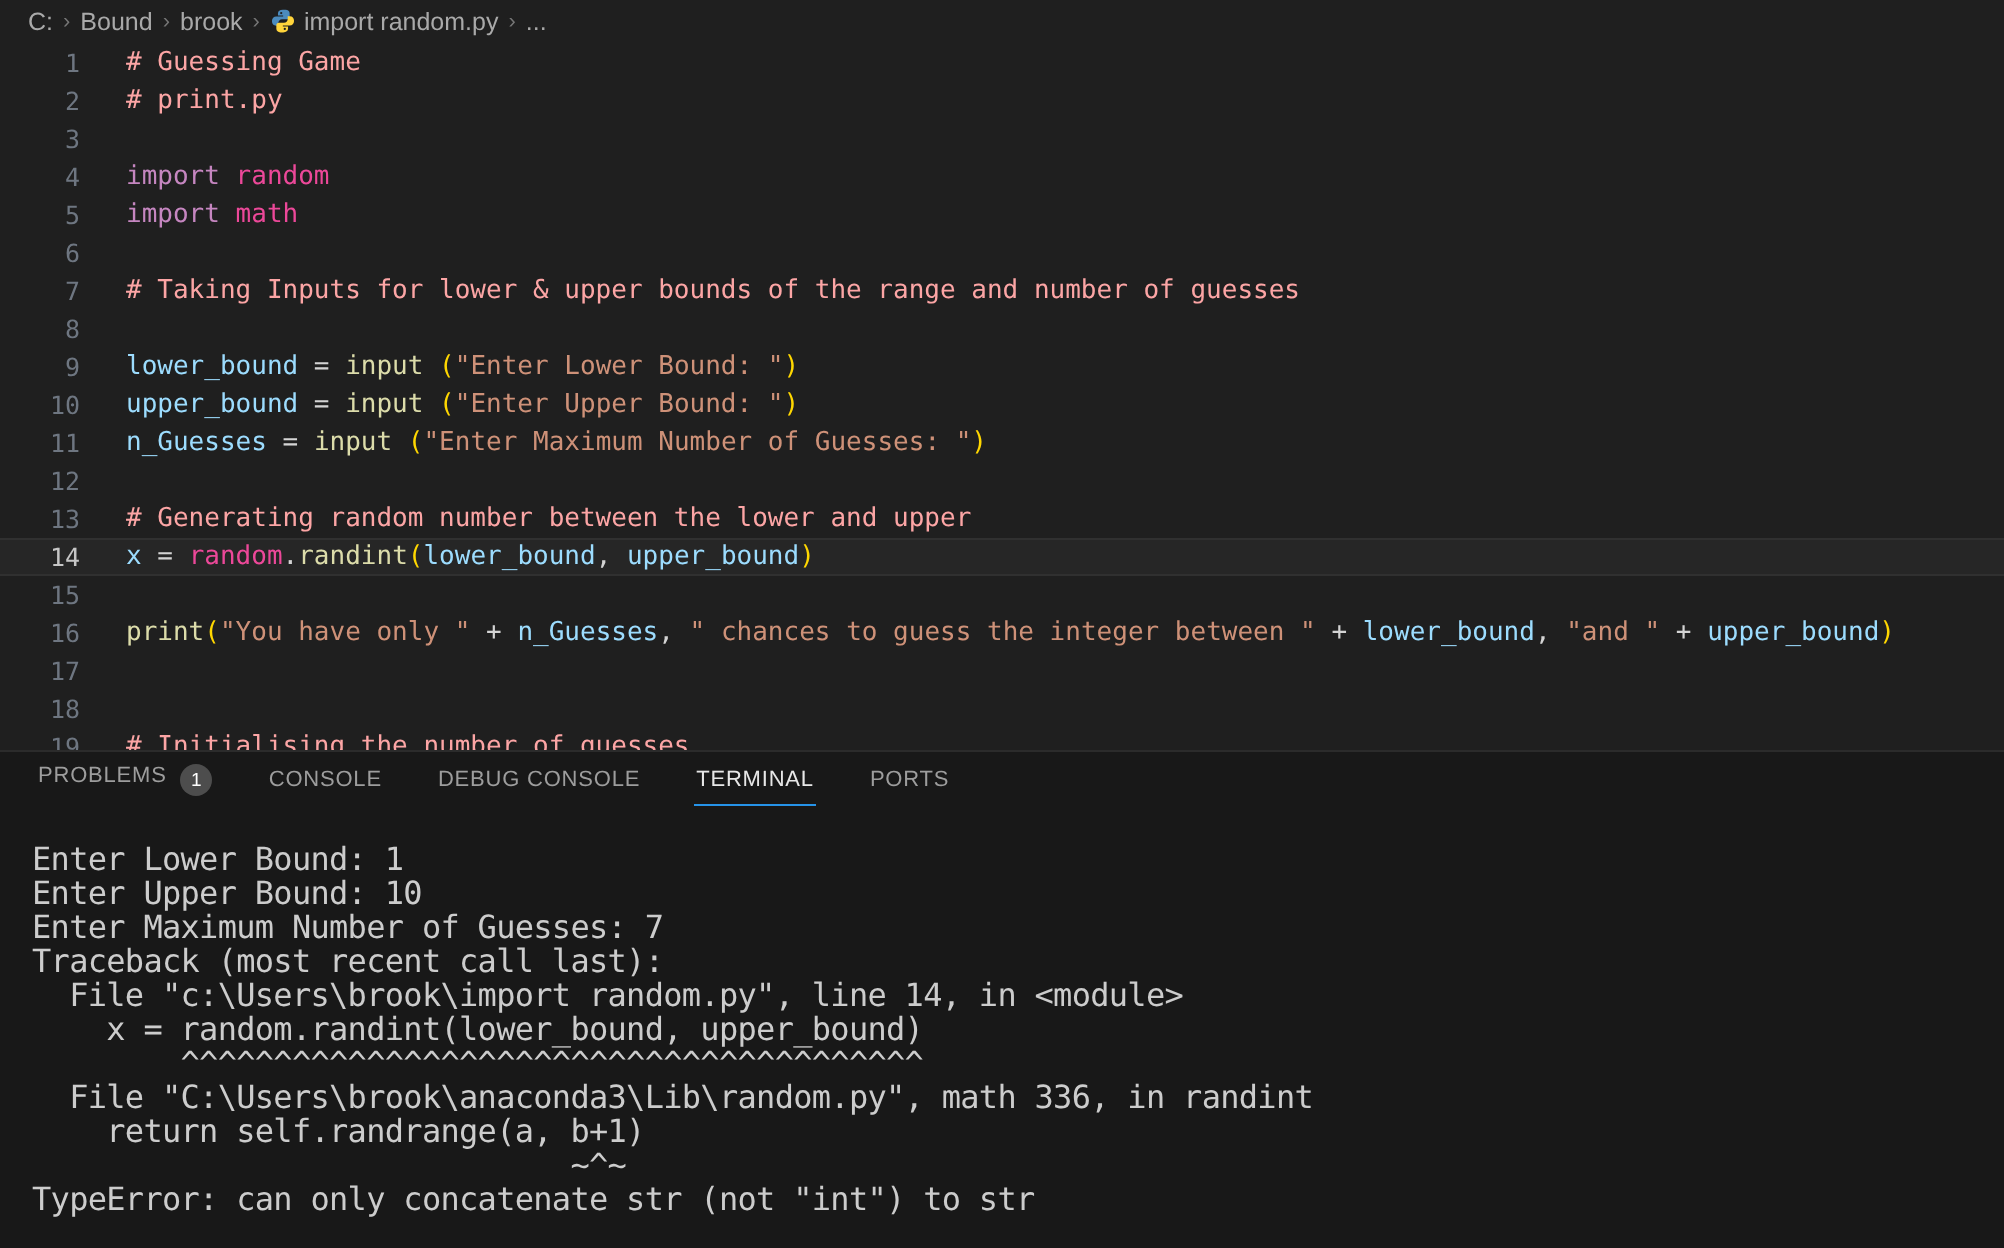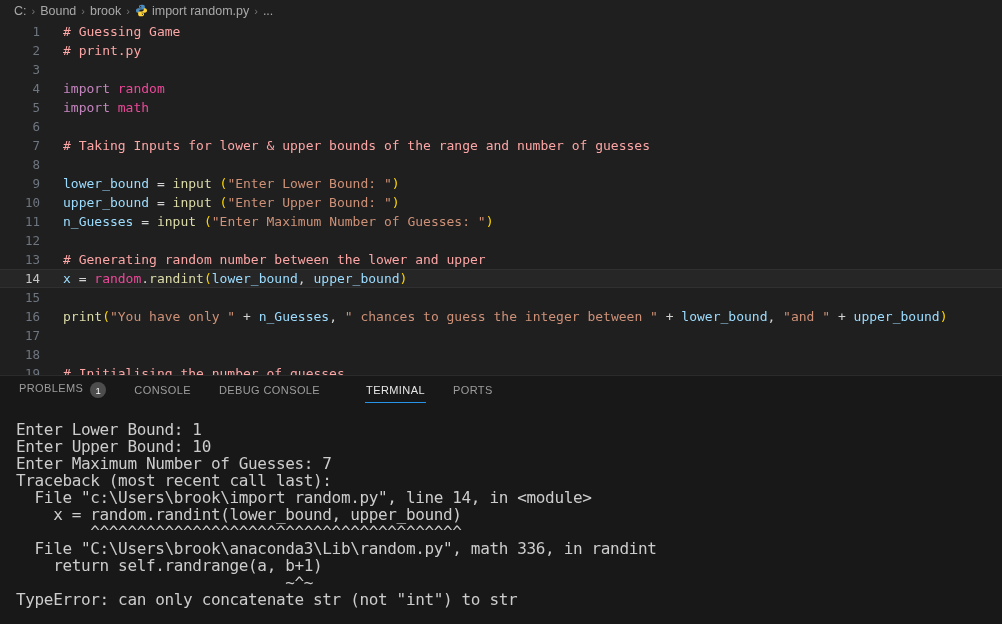--- a/index.html
+++ b/index.html
@@ -27,21 +27,21 @@
   .tk-p { color:#FFD700; } .tk-o { color:#d4d4d4; }
 
   
   .panel { flex:1 1 auto; background:#181818; border-top:1px solid #2b2b2b;
            display:flex; flex-direction:column; }
   .panel-tabs { height:30px; flex:0 0 30px; display:flex; align-items:center;
                 padding-left:18px; gap:26px; }
   .panel-tab { font-size:11px; letter-spacing:.4px; color:#9d9d9d; display:flex;
                align-items:flex-start; gap:7px; padding:5px 1px 6px; border-bottom:1.5px solid transparent;
                cursor:pointer; }
-  .panel-tab.active { color:#e7e7e7; border-bottom-color:#2693e8;margin-left:18px; }
+  .panel-tab.active { color:#e7e7e7; border-bottom-color:#2693e8; }
   .badge { width:16px; height:16px; border-radius:50%; background:#4d4d4d; color:#ffffff;
            font-size:9.5px; display:flex; align-items:center; justify-content:center; }
 
   
   .terminal { flex:1 1 auto; padding:15px 0 0 16px; color:#cccccc;
               font-family:"DejaVu Sans Mono","Liberation Mono",monospace;
               font-size:16px; letter-spacing:-0.35px; }
   .term-line { height:17px; line-height:17px; white-space:pre; }
 </style>
 </head>

